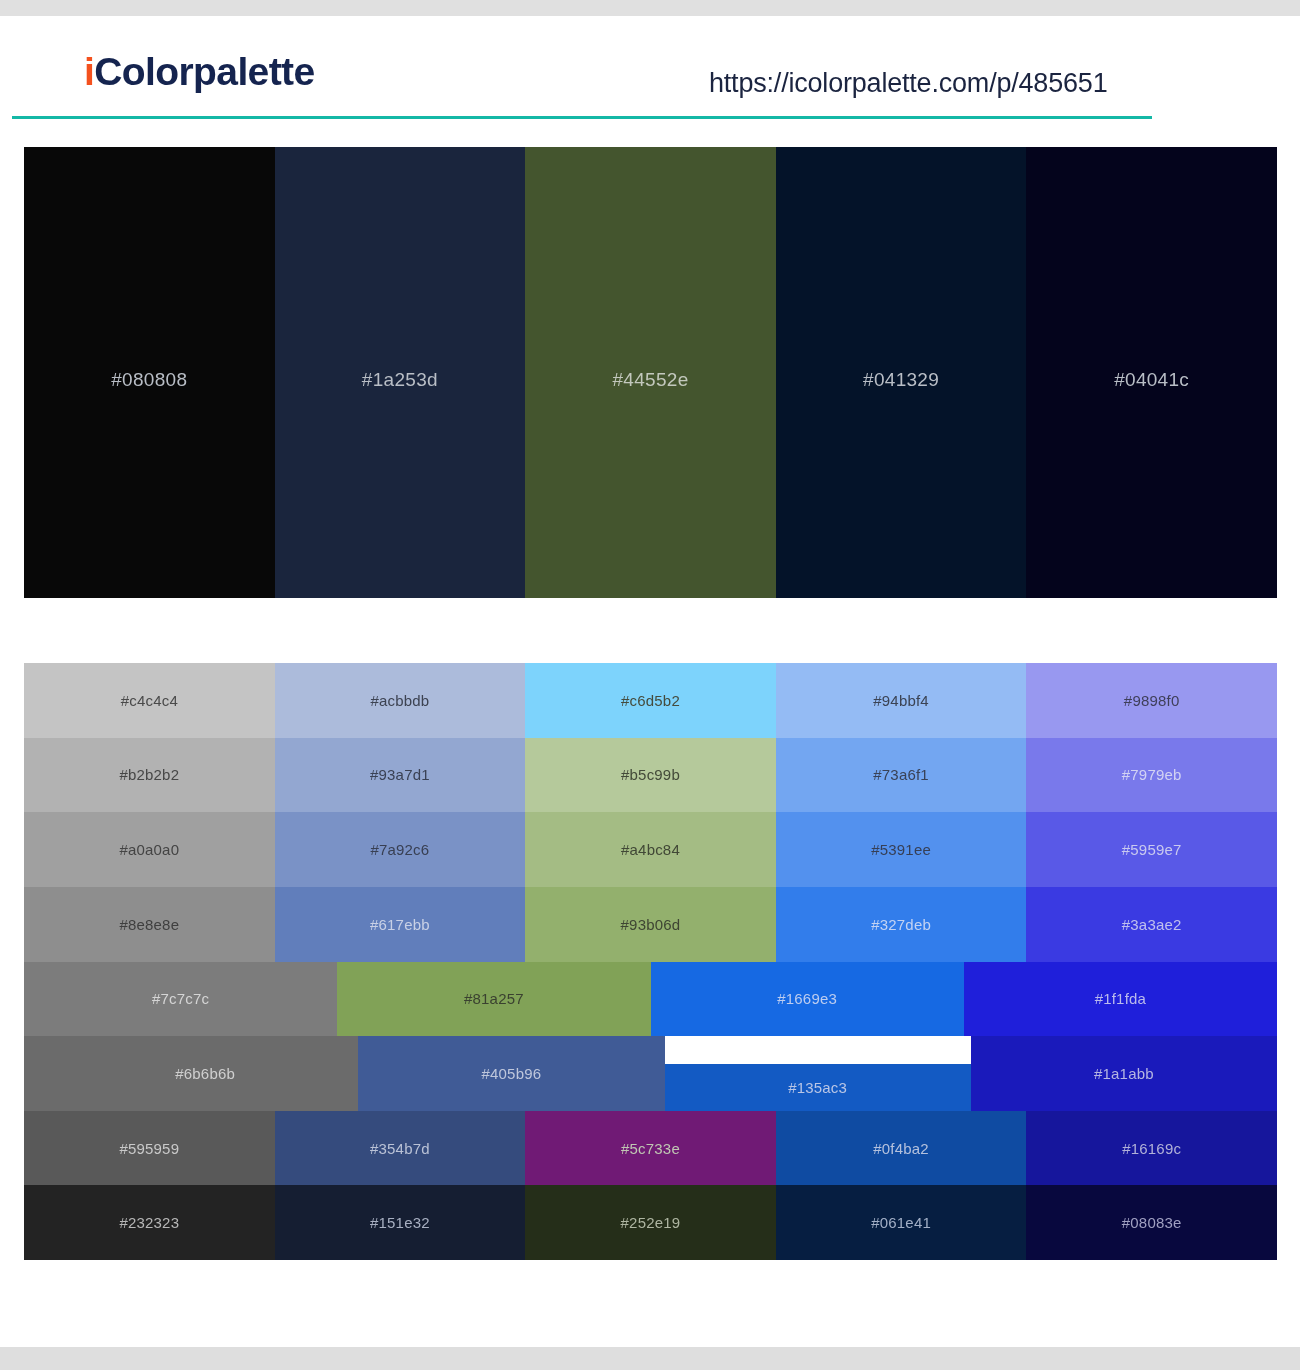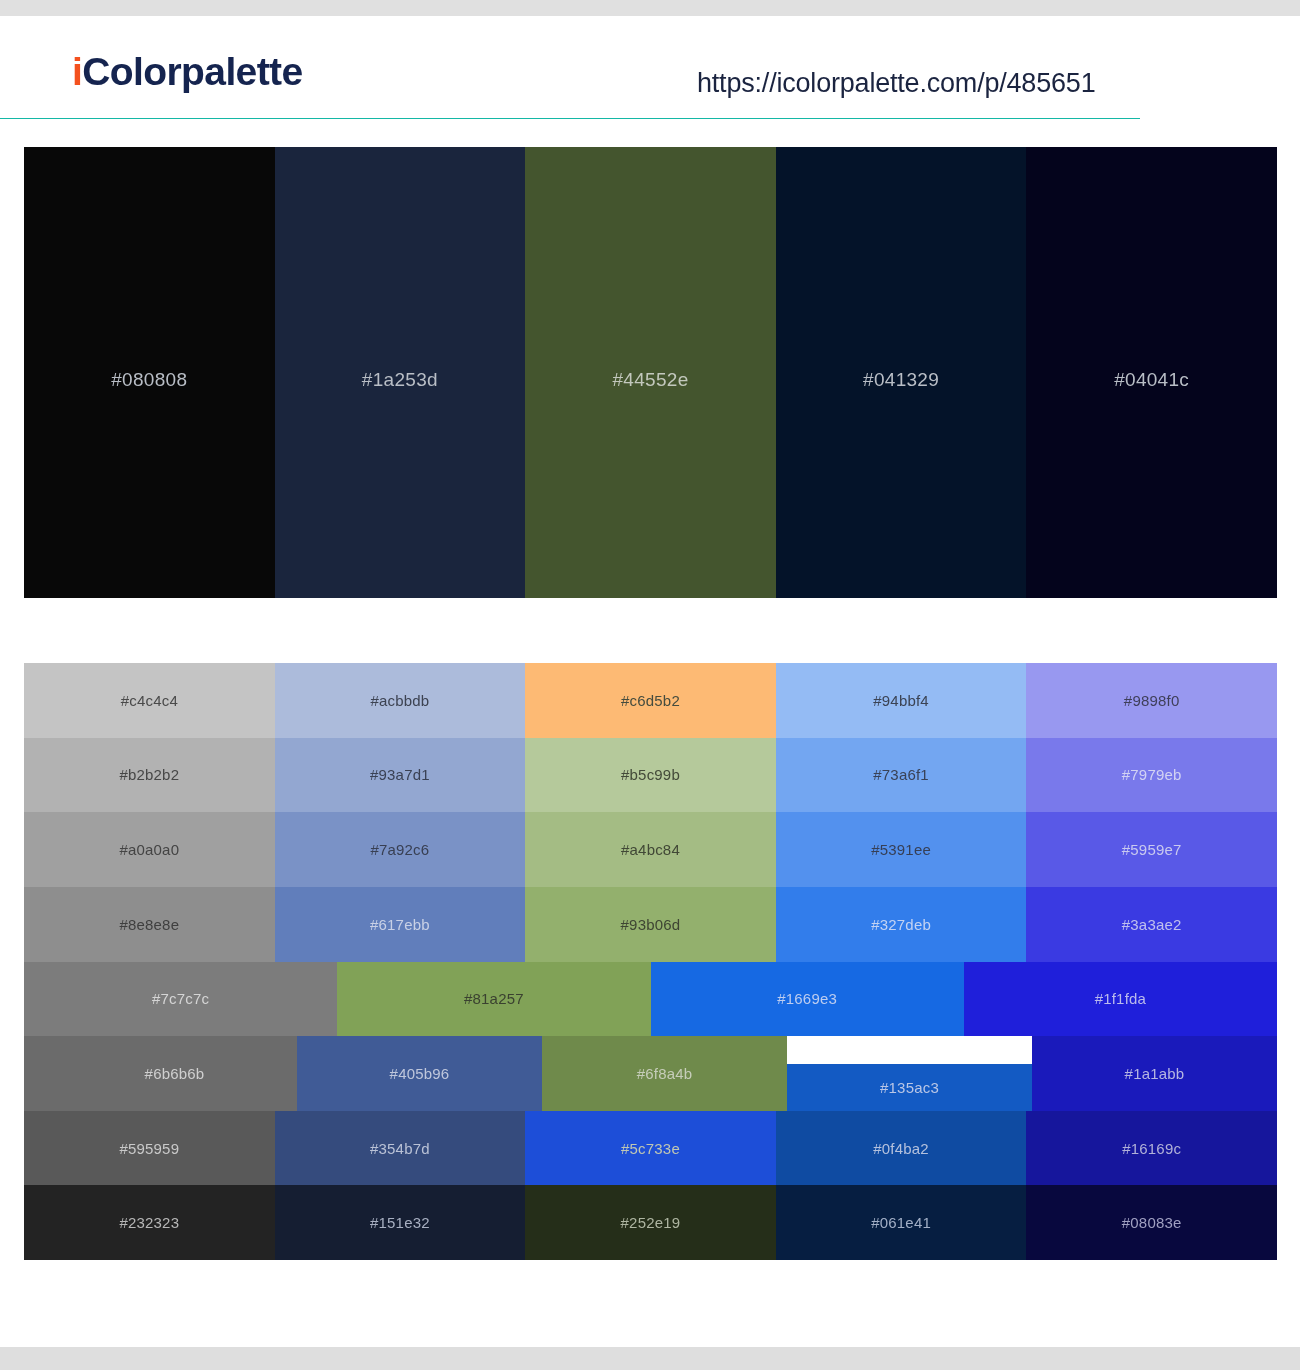--- a/index.html
+++ b/index.html
@@ -22,25 +22,25 @@
     position: absolute;
     top: 0; left: 0;
     width: 1300px;
     height: 16px;
     background: #e0e0e0;
   }
 
   
   .header {
     position: absolute;
-    top: 16px; left: 0;
+    top: 16px; left: 12px;
     width: 1140px;
     height: 103px;
     background: #ffffff;
-    border-bottom: 1px solid #14b8a6;
+    border-bottom: 3px solid #14b8a6;
     display: flex;
     align-items: center;
   }
   .logo {
     position: absolute;
     left: 72px;
     top: 36px;
     font-size: 39px;
     font-weight: bold;
     letter-spacing: -0.6px;
@@ -157,21 +157,21 @@
         </div>
         <div class="palette-cell" style="background: rgb(4, 4, 28);">
           <span class="palette-label" style="color: rgb(185, 190, 198);">#04041c</span>
         </div>
       </div>
 
     <div class="shade-grid">
         <div class="shade-row">
           <div class="shade-cell" style="background: rgb(196, 196, 196); color: rgb(74, 74, 74);">#c4c4c4</div>
           <div class="shade-cell" style="background: rgb(172, 187, 219); color: rgb(61, 67, 82);">#acbbdb</div>
-          <div class="shade-cell" style="background: #fdba74; color: rgb(69, 76, 62);">#c6d5b2</div>
+          <div class="shade-cell" style="background: #7dd3fc; color: rgb(69, 76, 62);">#c6d5b2</div>
           <div class="shade-cell" style="background: rgb(148, 187, 244); color: rgb(59, 67, 84);">#94bbf4</div>
           <div class="shade-cell" style="background: rgb(152, 152, 240); color: rgb(63, 63, 89);">#9898f0</div>
         </div>
         <div class="shade-row">
           <div class="shade-cell" style="background: rgb(178, 178, 178); color: rgb(71, 71, 71);">#b2b2b2</div>
           <div class="shade-cell" style="background: rgb(147, 167, 209); color: rgb(58, 65, 84);">#93a7d1</div>
           <div class="shade-cell" style="background: rgb(181, 201, 155); color: rgb(67, 74, 57);">#b5c99b</div>
           <div class="shade-cell" style="background: rgb(115, 166, 241); color: rgb(57, 66, 87);">#73a6f1</div>
           <div class="shade-cell" style="background: rgb(121, 121, 235); color: rgb(211, 211, 243);">#7979eb</div>
         </div>
@@ -191,28 +191,27 @@
         </div>
         <div class="shade-row">
           <div class="shade-cell" style="background: rgb(124, 124, 124); color: rgb(213, 213, 213);">#7c7c7c</div>
           <div class="shade-cell" style="background: rgb(129, 162, 87); color: rgb(58, 65, 48);">#81a257</div>
           <div class="shade-cell" style="background: rgb(22, 105, 227); color: rgb(189, 205, 240);">#1669e3</div>
           <div class="shade-cell" style="background: rgb(31, 31, 218); color: rgb(187, 187, 236);">#1f1fda</div>
         </div>
         <div class="shade-row">
           <div class="shade-cell" style="background: rgb(107, 107, 107); color: rgb(207, 207, 207); padding-left: 28px;">#6b6b6b</div>
           <div class="shade-cell" style="background: rgb(64, 91, 150); color: rgb(191, 199, 220);">#405b96</div>
-          <div class="shade-cell" style="background: rgb(111, 138, 75); color: rgb(198, 205, 185);">#6f8a4b</div>
           <div class="shade-cell" style="background: rgb(19, 90, 195); color: rgb(185, 198, 230); margin-top: 28px;">#135ac3</div>
           <div class="shade-cell" style="background: rgb(26, 26, 187); color: rgb(182, 182, 226);">#1a1abb</div>
         </div>
         <div class="shade-row">
           <div class="shade-cell" style="background: rgb(89, 89, 89); color: rgb(201, 201, 201);">#595959</div>
           <div class="shade-cell" style="background: rgb(53, 75, 125); color: rgb(186, 194, 214);">#354b7d</div>
-          <div class="shade-cell" style="background: #1d4ed8; color: rgb(192, 199, 179);">#5c733e</div>
+          <div class="shade-cell" style="background: #701a75; color: rgb(192, 199, 179);">#5c733e</div>
           <div class="shade-cell" style="background: rgb(15, 75, 162); color: rgb(180, 193, 221);">#0f4ba2</div>
           <div class="shade-cell" style="background: rgb(22, 22, 156); color: rgb(177, 177, 216);">#16169c</div>
         </div>
         <div class="shade-row">
           <div class="shade-cell" style="background: rgb(35, 35, 35); color: rgb(183, 183, 183);">#232323</div>
           <div class="shade-cell" style="background: rgb(21, 30, 50); color: rgb(168, 176, 194);">#151e32</div>
           <div class="shade-cell" style="background: rgb(37, 46, 25); color: rgb(174, 181, 161);">#252e19</div>
           <div class="shade-cell" style="background: rgb(6, 30, 65); color: rgb(162, 175, 198);">#061e41</div>
           <div class="shade-cell" style="background: rgb(8, 8, 62); color: rgb(160, 160, 194);">#08083e</div>
         </div>

